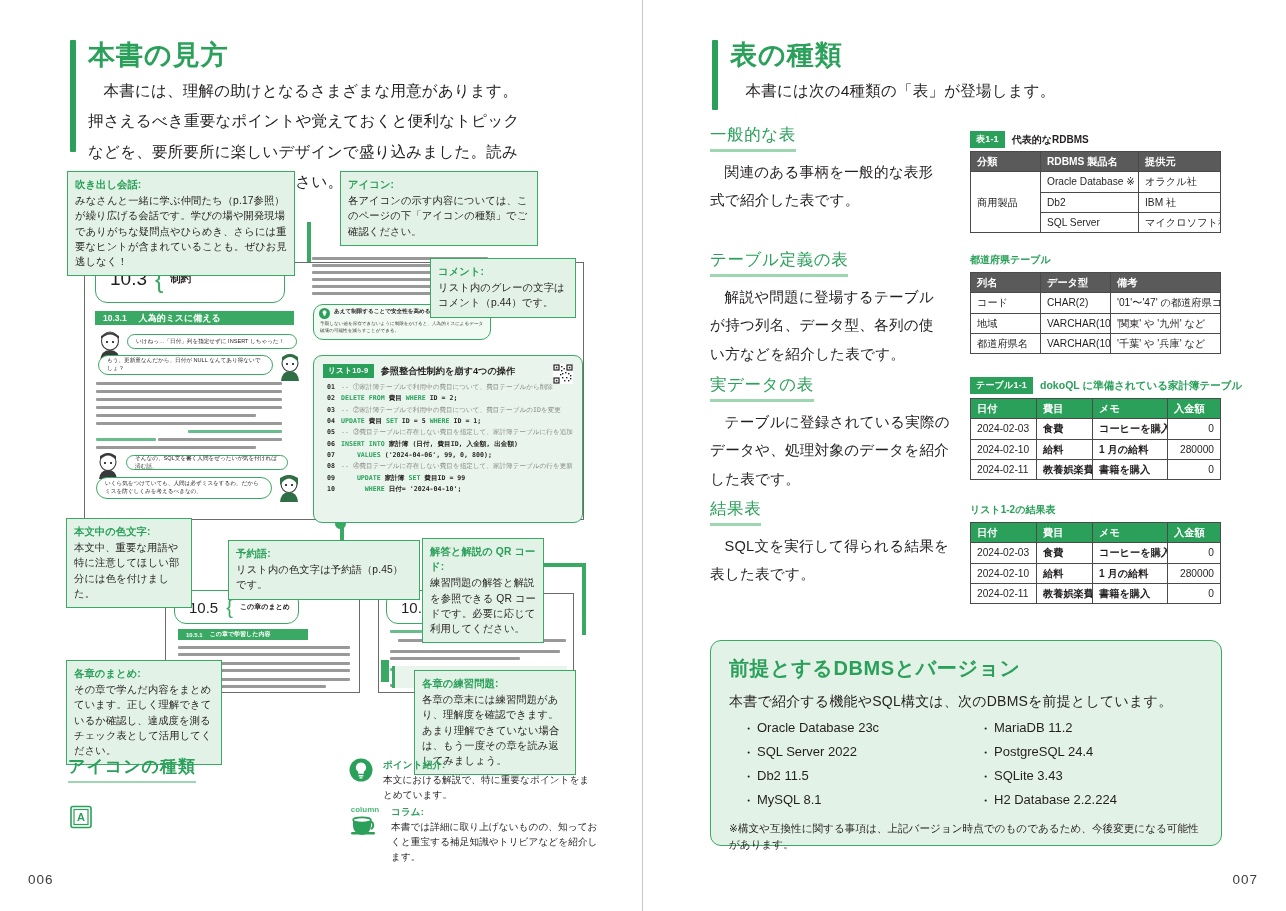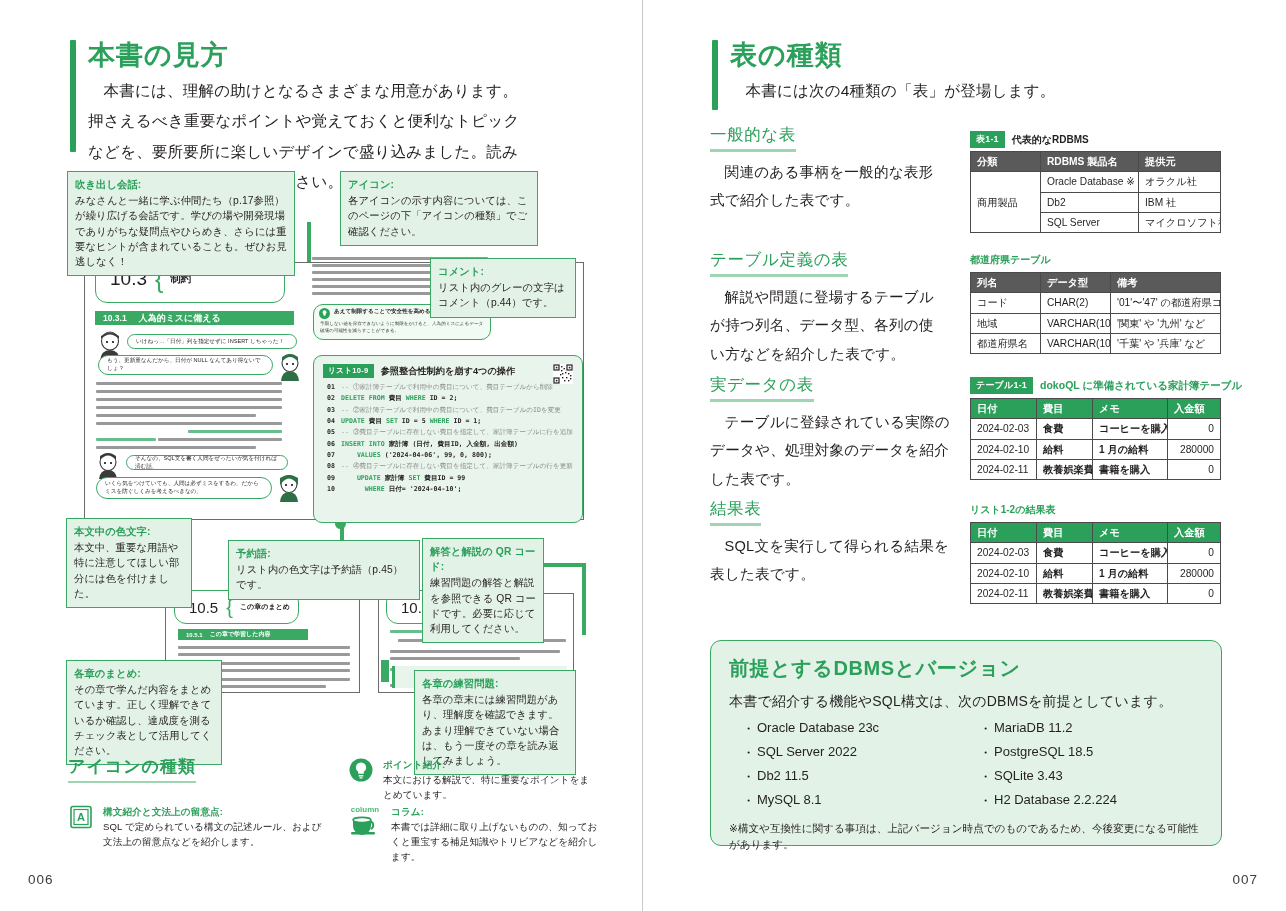--- a/index.html
+++ b/index.html
@@ -386,24 +386,20 @@
     <div class="icon-head" style="left:68px;top:755px;">アイコンの種類</div>
 
     <div class="icon-row" style="left:68px;top:805px;width:260px;">
       <div class="icon-glyph">
         <svg width="22" height="24" viewBox="0 0 22 24">
           <rect x="1" y="1.5" width="20" height="21" rx="2" fill="none" stroke="#2aa05a" stroke-width="1.6"></rect>
           <rect x="4" y="4.5" width="14" height="15" fill="none" stroke="#2aa05a" stroke-width="1.2"></rect>
           <text x="11" y="16" font-size="11" font-weight="bold" fill="#2aa05a" text-anchor="middle" font-family="Liberation Sans, sans-serif">A</text>
         </svg>
       </div>
-      <div class="icon-txt">
-        <b>構文紹介と文法上の留意点:</b>
-        <span>SQL で定められている構文の記述ルール、および文法上の留意点などを紹介します。</span>
-      </div>
     </div>
 
     <div class="icon-row" style="left:348px;top:805px;width:255px;">
       <div class="icon-glyph" style="width:34px;">
         <span class="column-lbl">column</span>
         <svg width="30" height="20" viewBox="0 0 30 20">
           <path d="M3 5 h18 v6 a9 9 0 0 1 -18 0 z" fill="#2aa05a"></path>
           <path d="M21 6.5 a4.2 4.2 0 0 1 0 7.5" fill="none" stroke="#2aa05a" stroke-width="2"></path>
           <ellipse cx="12" cy="5" rx="9" ry="2.6" fill="#fff" stroke="#2aa05a" stroke-width="1.6"></ellipse>
           <rect x="1" y="17" width="24" height="2.4" rx="1.2" fill="#2aa05a"></rect>
@@ -625,21 +621,21 @@
           <ul>
             <li>Oracle Database 23c</li>
             <li>SQL Server 2022</li>
             <li>Db2 11.5</li>
             <li>MySQL 8.1</li>
           </ul>
         </div>
         <div class="dbms-col">
           <ul>
             <li>MariaDB 11.2</li>
-            <li>PostgreSQL 18.5</li>
+            <li>PostgreSQL 24.4</li>
             <li>SQLite 3.43</li>
             <li>H2 Database 2.2.224</li>
           </ul>
         </div>
       </div>
       <div class="dbms-note">※構文や互換性に関する事項は、上記バージョン時点でのものであるため、今後変更になる可能性があります。</div>
     </div>
 
     <div class="pagenum r">007</div>
   </div>

